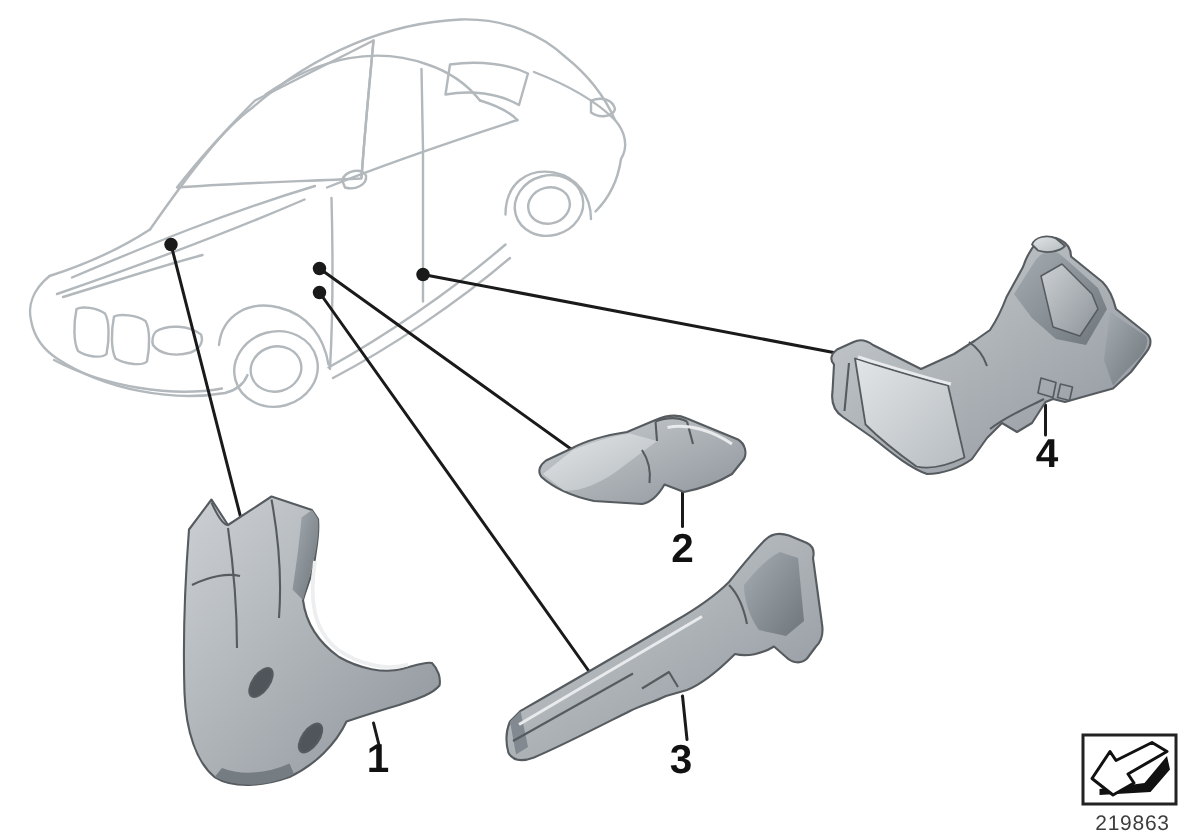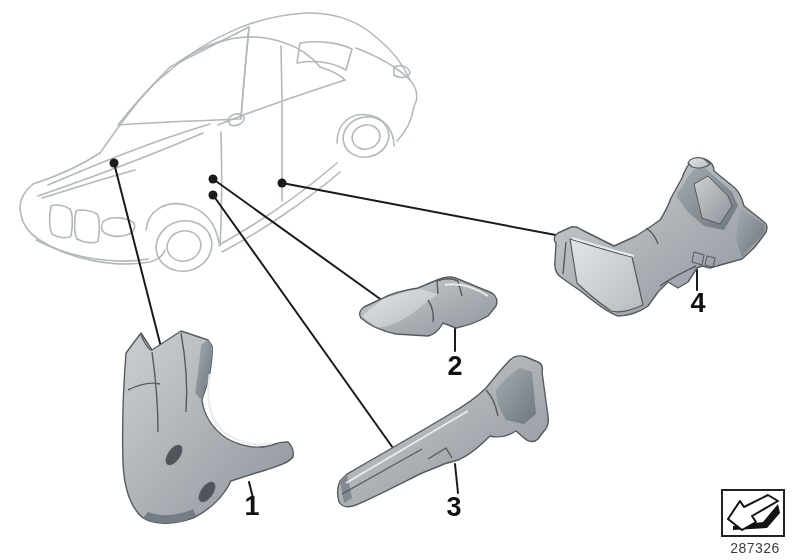--- a/index.html
+++ b/index.html
@@ -183,15 +183,15 @@
   <div class="callout" style="left:455px;top:366px;">2</div>
   <div class="callout" style="left:454px;top:507px;">3</div>
   <div class="callout" style="left:698px;top:303px;">4</div>
 
   <div class="legend-box">
     <svg width="60" height="44" viewBox="0 0 60 44">
       <path d="M10,35 L40,31 L55,13 L57,22 L44,37 L10,39 Z" fill="#111111"></path>
       <path d="M5,28 L17,10 L21,16 L45,4 L55,10 L29,25 L33,31 L19,39 Z" fill="#ffffff" stroke="#111111" stroke-width="2" stroke-linejoin="round"></path>
     </svg>
   </div>
-  <div class="diagram-number">287326</div>
+  <div class="diagram-number">219863</div>
 
 </div>
 
 </body></html>

